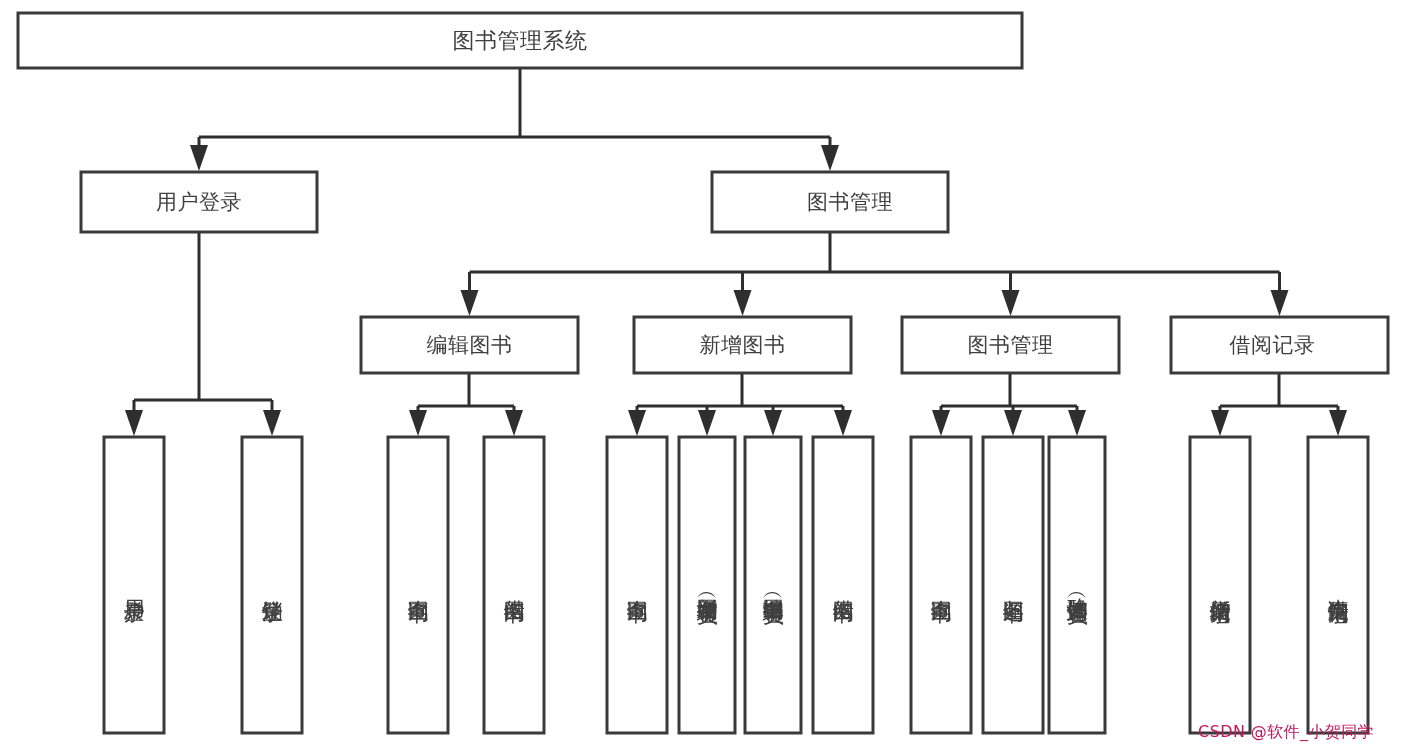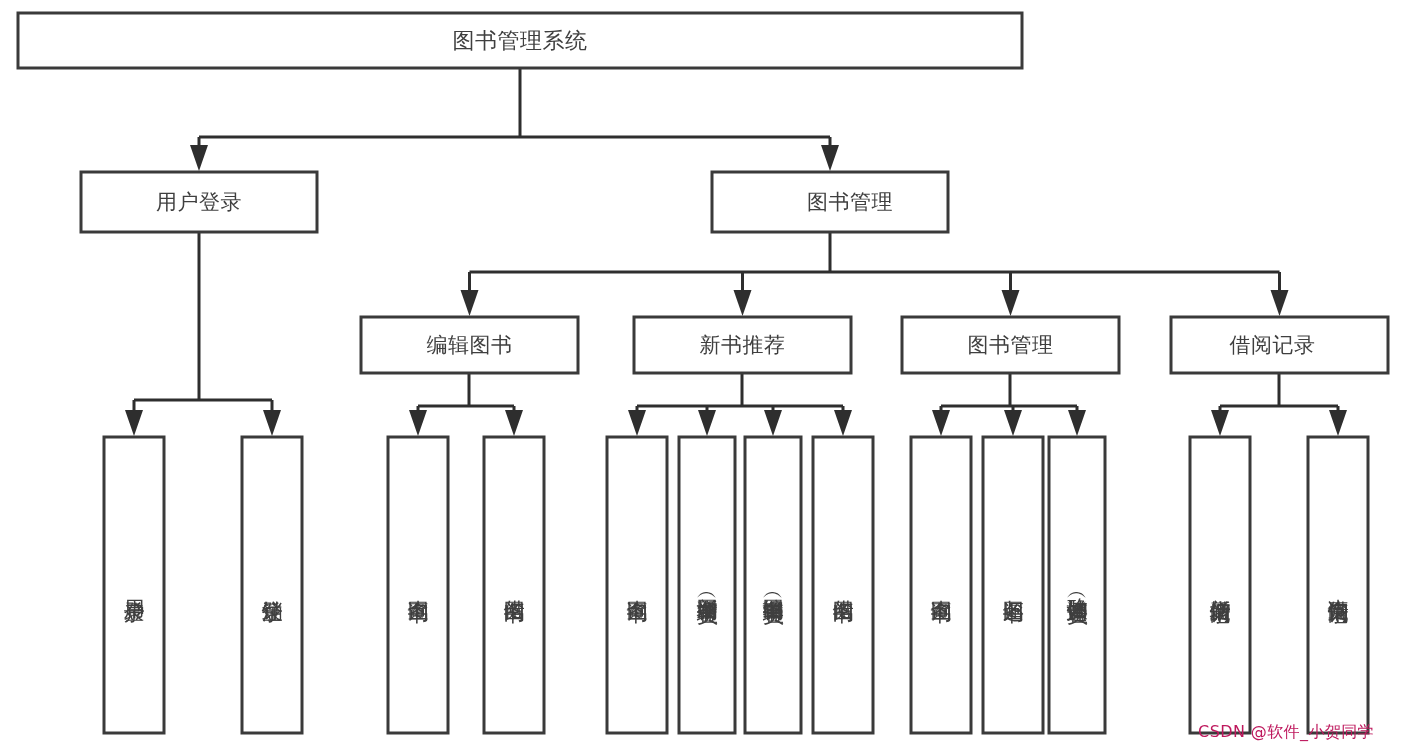--- a/index.html
+++ b/index.html
@@ -134,21 +134,21 @@
         <rect x="1049" y="437" width="56" height="296" class="node-box"></rect>
         <rect x="1190" y="437" width="60" height="296" class="node-box"></rect>
         <rect x="1308" y="437" width="60" height="296" class="node-box"></rect>
       </g>
   </svg>
   <div id="label-layer">
       <div class="node-label-h node-label-root" style="left: 18px; top: 13px; width: 1004px; height: 55px;">图书管理系统</div>
       <div class="node-label-h" style="left: 81px; top: 172px; width: 236px; height: 60px;">用户登录</div>
       <div class="node-label-h" style="left: 732px; top: 172px; width: 236px; height: 60px;">图书管理</div>
       <div class="node-label-h" style="left: 361px; top: 317px; width: 217px; height: 56px;">编辑图书</div>
-      <div class="node-label-h" style="left: 634px; top: 317px; width: 217px; height: 56px;">新书推荐</div>
+      <div class="node-label-h" style="left: 634px; top: 317px; width: 217px; height: 56px;">新增图书</div>
       <div class="node-label-h" style="left: 902px; top: 317px; width: 217px; height: 56px;">图书管理</div>
       <div class="node-label-h" style="left: 1164px; top: 317px; width: 217px; height: 56px;">借阅记录</div>
       <div class="node-label-v" style="left: 104px; top: 437px; width: 60px; height: 296px;">用户登录</div>
       <div class="node-label-v" style="left: 242px; top: 437px; width: 60px; height: 296px;">注销登录</div>
       <div class="node-label-v" style="left: 388px; top: 437px; width: 60px; height: 296px;">查询图书</div>
       <div class="node-label-v" style="left: 484px; top: 437px; width: 60px; height: 296px;">借阅图书</div>
       <div class="node-label-v" style="left: 607px; top: 437px; width: 60px; height: 296px;">查询图书</div>
       <div class="node-label-v" style="left: 679px; top: 437px; width: 56px; height: 296px;">新增图书（管理员）</div>
       <div class="node-label-v" style="left: 745px; top: 437px; width: 56px; height: 296px;">编辑图书（管理员）</div>
       <div class="node-label-v" style="left: 813px; top: 437px; width: 60px; height: 296px;">借阅图书</div>

